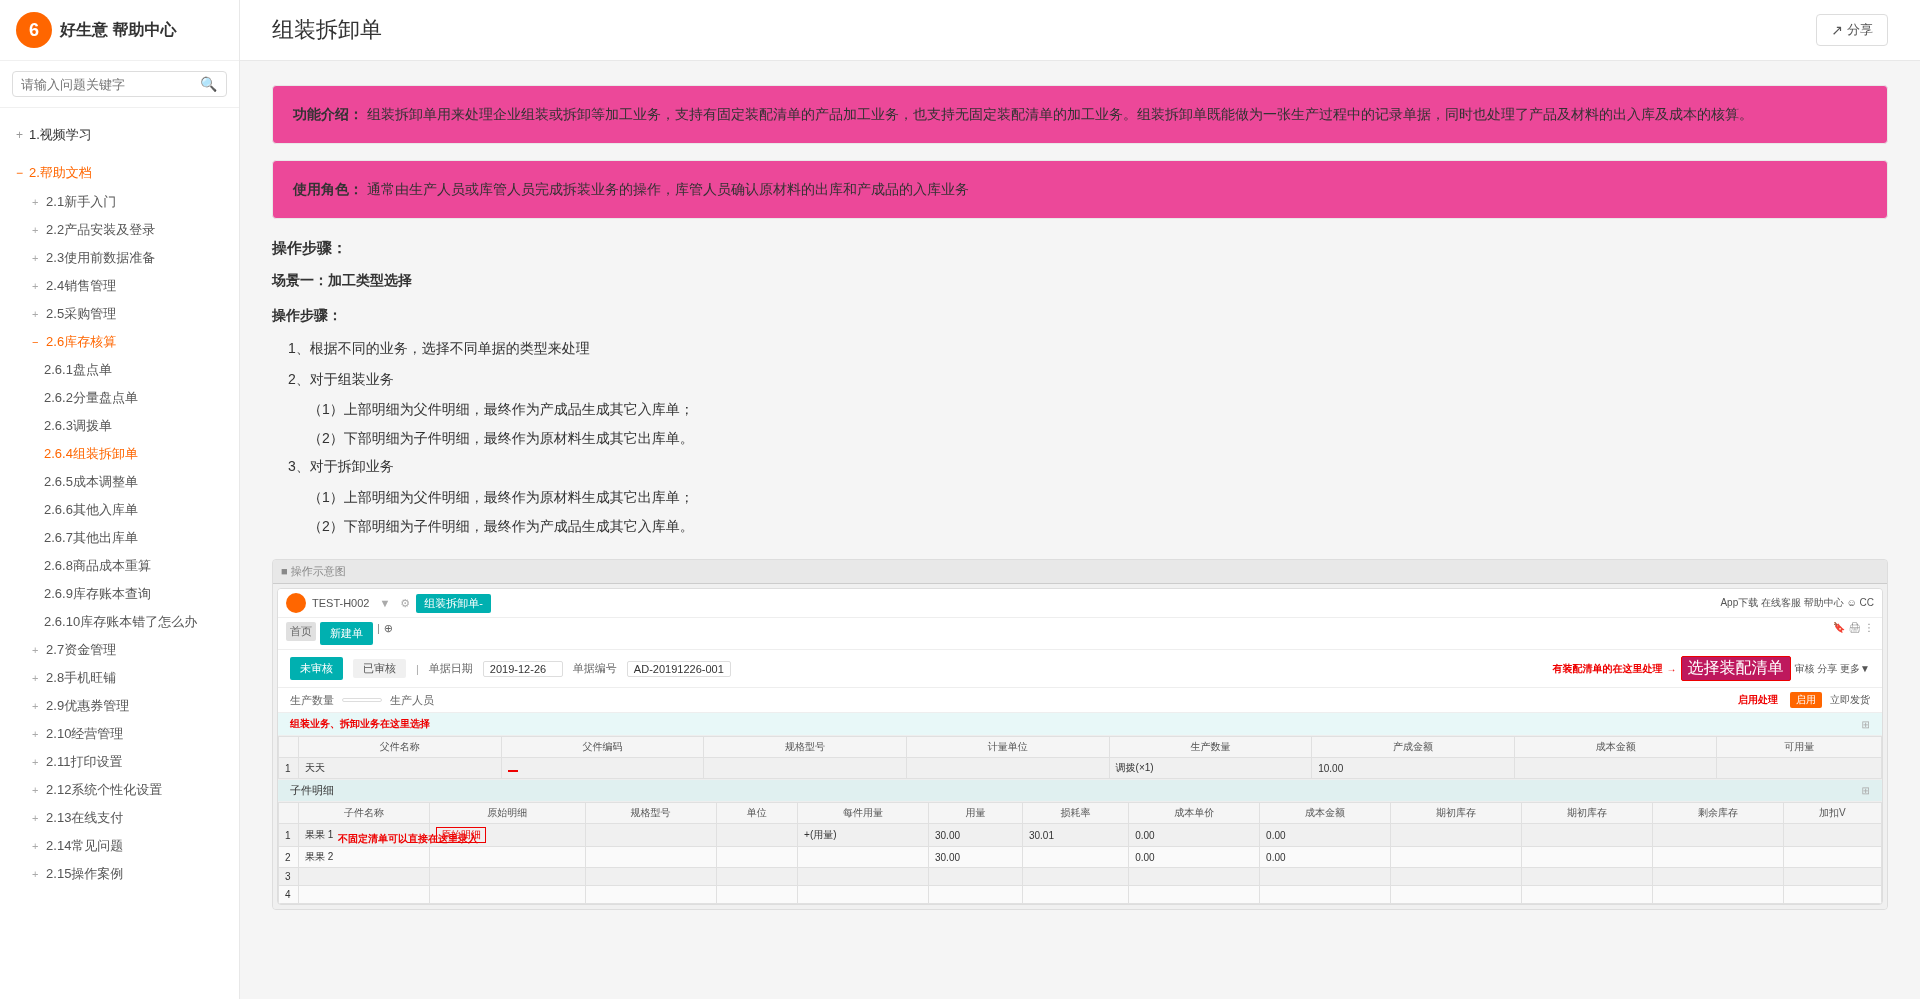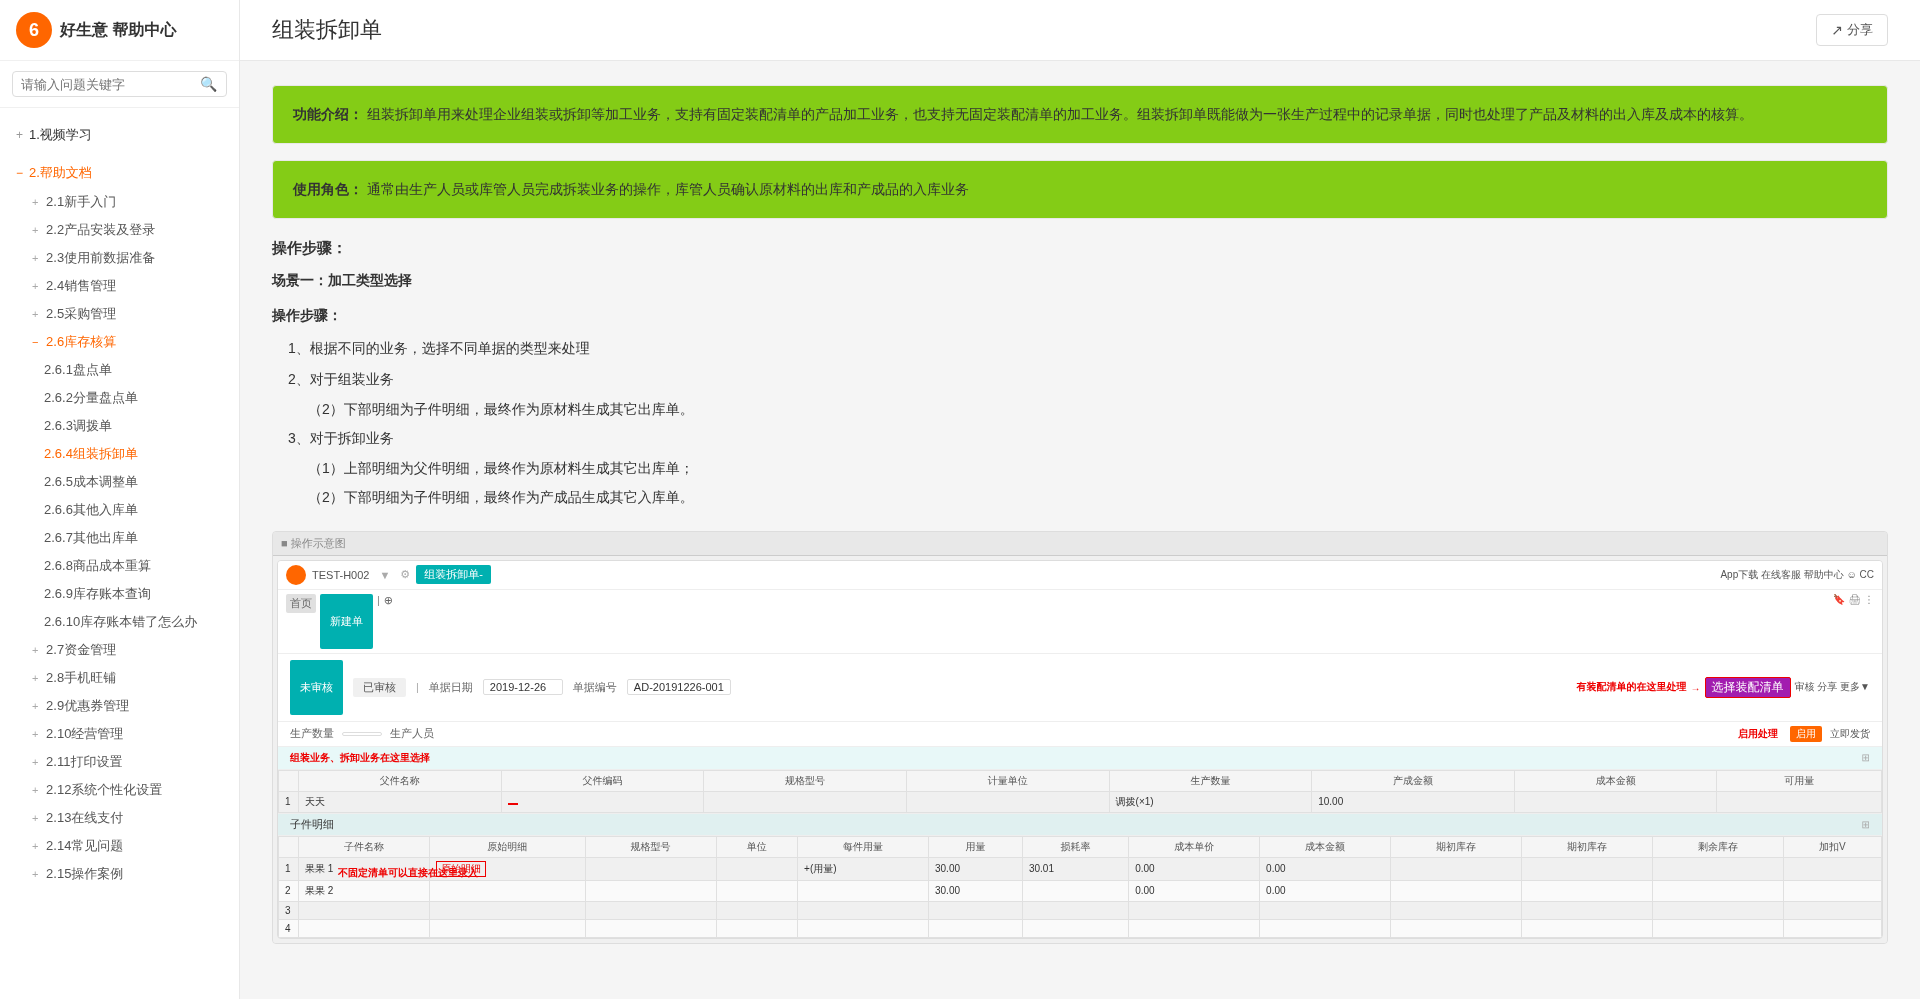--- a/index.html
+++ b/index.html
@@ -120,21 +120,21 @@
     }
     #share-btn .share-icon { margin-right: 4px; font-size: 14px; }
 
     #content-area {
       flex: 1;
       overflow-y: auto;
       padding: 24px 32px;
     }
 
     .info-block {
-      background: #84cc16;
+      background: #ec4899;
       border: 1px solid #e8e8e8;
       border-radius: 4px;
       padding: 16px 20px;
       margin-bottom: 16px;
       font-size: 14px;
       line-height: 1.8;
       color: #333;
     }
 
     .section-title {
@@ -195,21 +195,21 @@
     .mock-logo { width: 20px; height: 20px; background: #f60; border-radius: 50%; display:inline-block; }
     .mock-green-btn { background: #00b0b0; color: #fff; padding: 2px 8px; border-radius: 2px; font-size: 11px; }
     .mock-toolbar {
       background: #fff;
       border-bottom: 1px solid #eee;
       padding: 4px 8px;
       display: flex;
       gap: 4px;
       align-items: flex-start;
     }
-    .mock-tab-active { background: #00b0b0; color: #fff; padding: 20px 10px; border-radius: 2px; font-size: 11px; }
+    .mock-tab-active { background: #00b0b0; color: #fff; padding: 4px 10px; border-radius: 2px; font-size: 11px; }
     .mock-tab { background: #f0f0f0; color: #555; padding: 2px 10px; border-radius: 2px; font-size: 11px; }
     .mock-form-area {
       background: #fff;
       padding: 6px 12px;
       border-bottom: 1px solid #eee;
       display: flex;
       gap: 10px;
       align-items: center;
       flex-wrap: wrap;
       font-size: 11px;
@@ -393,20 +393,21 @@
 
     <div class="section-title">操作步骤：</div>
 
     <div class="section-sub">场景一：加工类型选择</div>
 
     <div class="content-text" style="font-weight:bold;margin-top:12px;">操作步骤：</div>
 
     <div class="numbered-item">1、根据不同的业务，选择不同单据的类型来处理</div>
 
     <div class="numbered-item">2、对于组装业务</div>
+    <div class="sub-numbered-item">（1）上部明细为父件明细，最终作为产成品生成其它入库单；</div>
     <div class="sub-numbered-item">（2）下部明细为子件明细，最终作为原材料生成其它出库单。</div>
 
     <div class="numbered-item">3、对于拆卸业务</div>
     <div class="sub-numbered-item">（1）上部明细为父件明细，最终作为原材料生成其它出库单；</div>
     <div class="sub-numbered-item">（2）下部明细为子件明细，最终作为产成品生成其它入库单。</div>
 
     <div class="screenshot-container" style="margin-top:20px;">
       <div style="background:#e8e8e8; padding:4px 8px; font-size:11px; color:#666; display:flex; align-items:center; gap:8px; border-bottom:1px solid #ccc;">
         <span style="font-size:11px; color:#888;">■ 操作示意图</span>
       </div>
@@ -438,21 +439,21 @@
             <span style="font-size:11px;color:#aaa;">|</span>
             <span class="mock-label">单据日期</span>
             <span class="mock-input">2019-12-26</span>
             <span class="mock-label">单据编号</span>
             <span class="mock-input">AD-20191226-001</span>
             <div style="flex:1;"></div>
 
             <div style="position:relative; display:flex; align-items:center;">
               <span style="color:#e00;font-size:10px;font-weight:bold;white-space:nowrap;">有装配清单的在这里处理</span>
               <span style="font-size:10px;color:#e00;margin:0 4px;">→</span>
-              <span style="background:#a21caf;color:#fff;padding:1px 6px;border-radius:2px;font-size:12px;border:1px solid #e00;">选择装配清单</span>
+              <span style="background:#be185d;color:#fff;padding:1px 6px;border-radius:2px;font-size:16px;border:1px solid #e00;">选择装配清单</span>
               <span style="font-size:10px;color:#555;margin-left:4px;">审核 分享 更多▼</span>
             </div>
           </div>
 
           <div style="background:#fff;padding:4px 12px;border-bottom:1px solid #eee;display:flex;gap:8px;align-items:center;flex-wrap:wrap;font-size:11px;position:relative;">
             <span class="mock-label">生产数量</span>
             <span class="mock-input" style="min-width:40px;"></span>
             <span class="mock-label">生产人员</span>
             <div style="flex:1;"></div>
 

